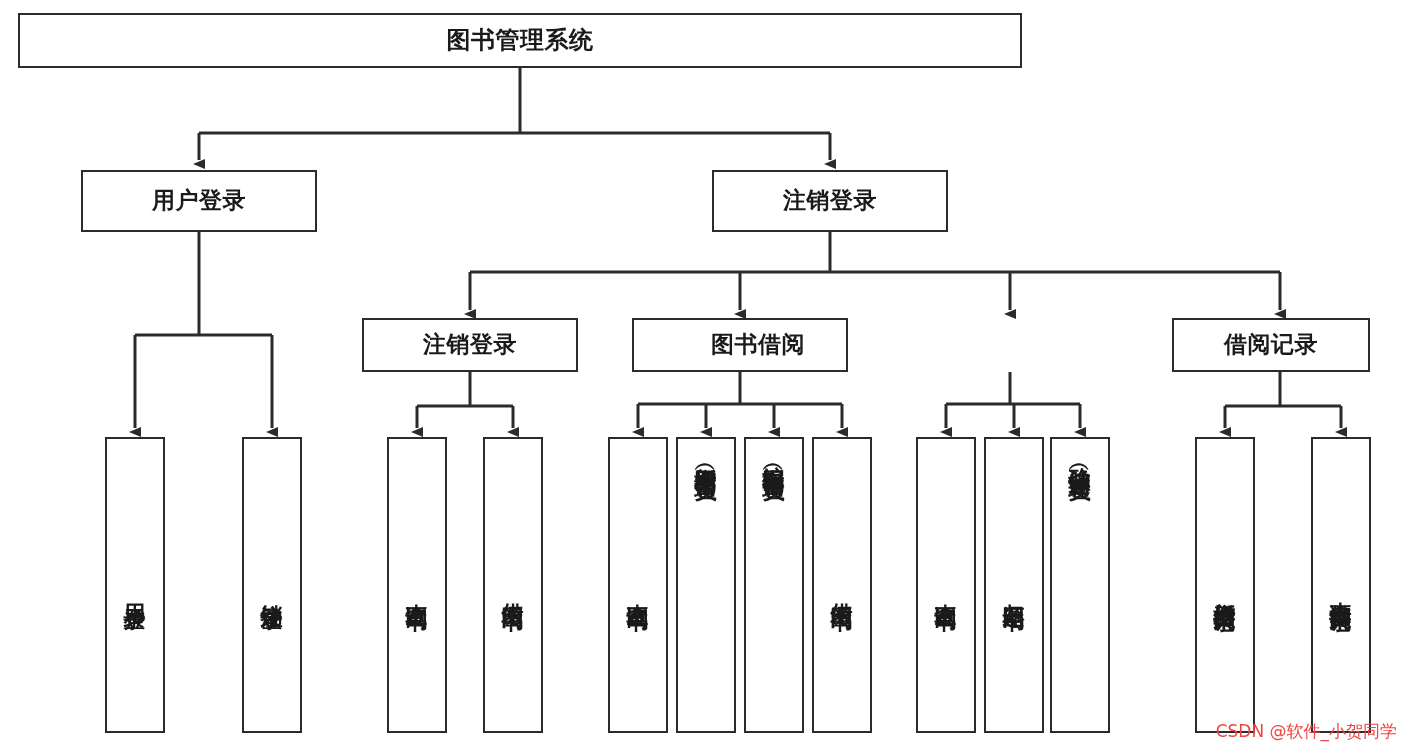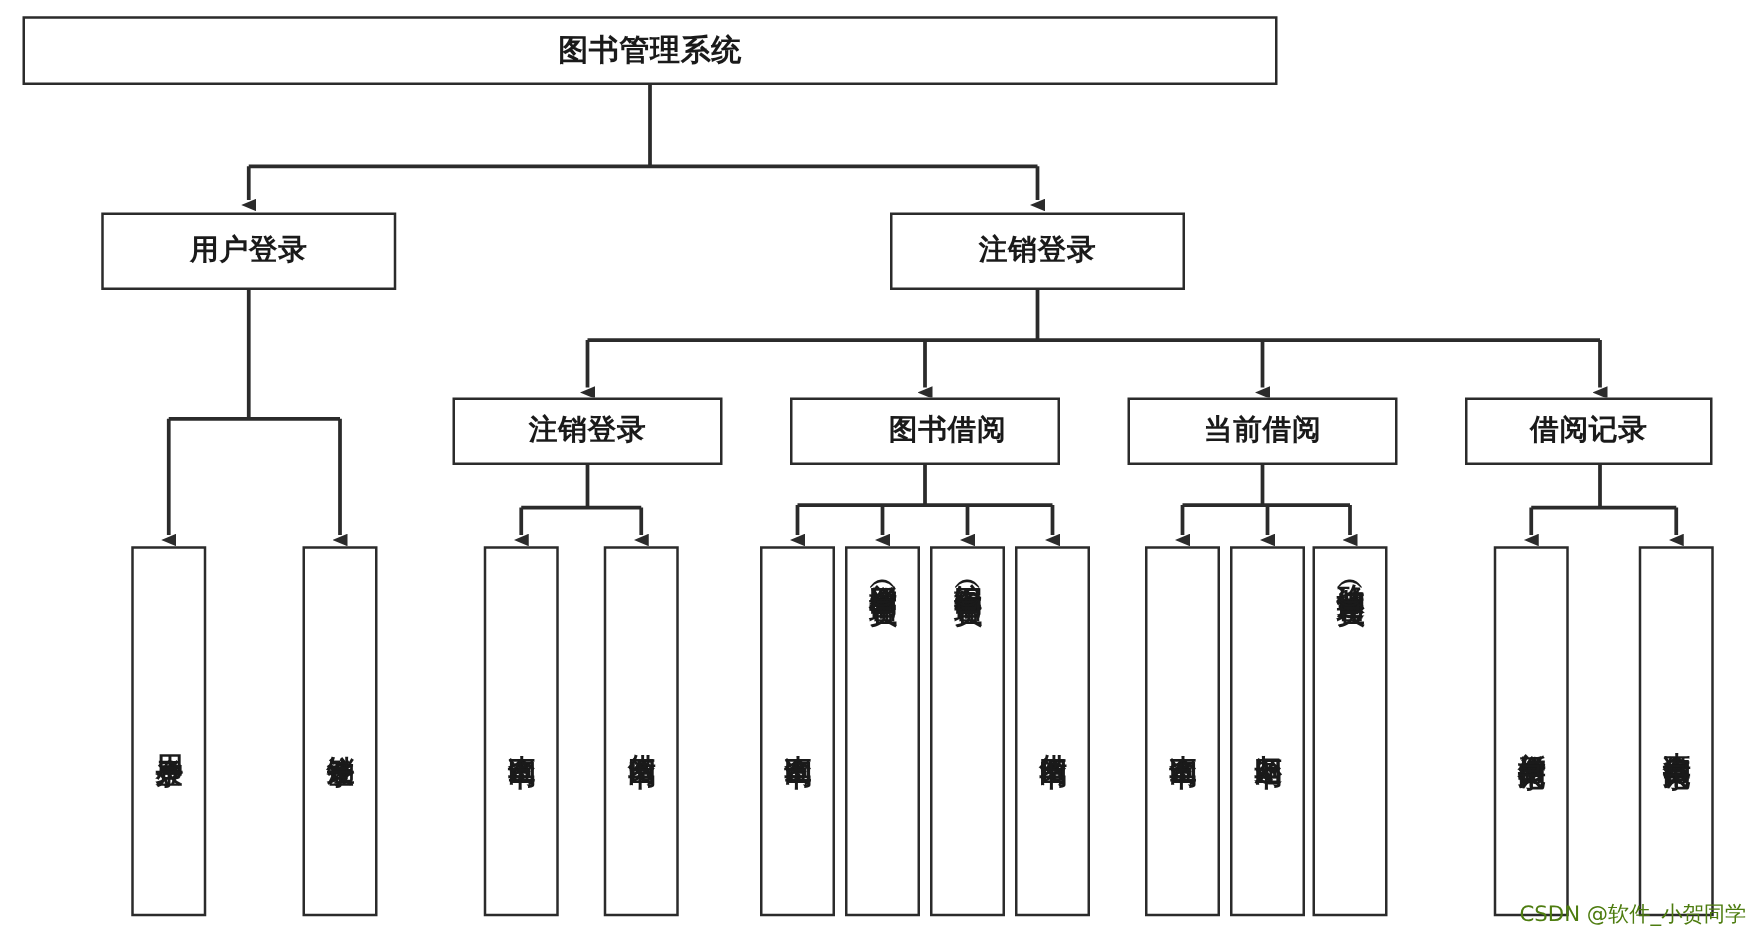--- a/index.html
+++ b/index.html
@@ -65,21 +65,21 @@
   }
   .node.vert.center .node-label {
     margin-top: auto;
     margin-bottom: auto;
   }
   #watermark {
     position: absolute;
     right: 8px;
     bottom: 4px;
     font-size: 17px;
-    color: #4d7c0f;
+    color: #ef4444;
     white-space: nowrap;
     font-family: "DejaVu Sans", "Liberation Sans", sans-serif;
   }
 </style>
 </head>
 <body>
 
 <div id="canvas">
 
   <svg id="wires" viewBox="0 0 1405 747" xmlns="http://www.w3.org/2000/svg">
@@ -145,23 +145,20 @@
   </div>
 
   <div class="node horiz" style="left:362px; top:318px; width:216px; height:54px;">
     <span class="node-label">注销登录</span>
   </div>
 
   <div class="node horiz" style="left:632px; top:318px; width:216px; height:54px;padding-left:36px;">
     <span class="node-label">图书借阅</span>
   </div>
 
-  <div class="node horiz" style="left:902px; top:318px; width:216px; height:54px;">
-    <span class="node-label">当前借阅</span>
-  </div>
 
   <div class="node horiz" style="left:1172px; top:318px; width:198px; height:54px;">
     <span class="node-label">借阅记录</span>
   </div>
 
   <div class="node vert center" style="left:105px; top:437px; width:60px; height:296px;">
     <span class="node-label">用户登录</span>
   </div>
 
   <div class="node vert center" style="left:242px; top:437px; width:60px; height:296px;">

